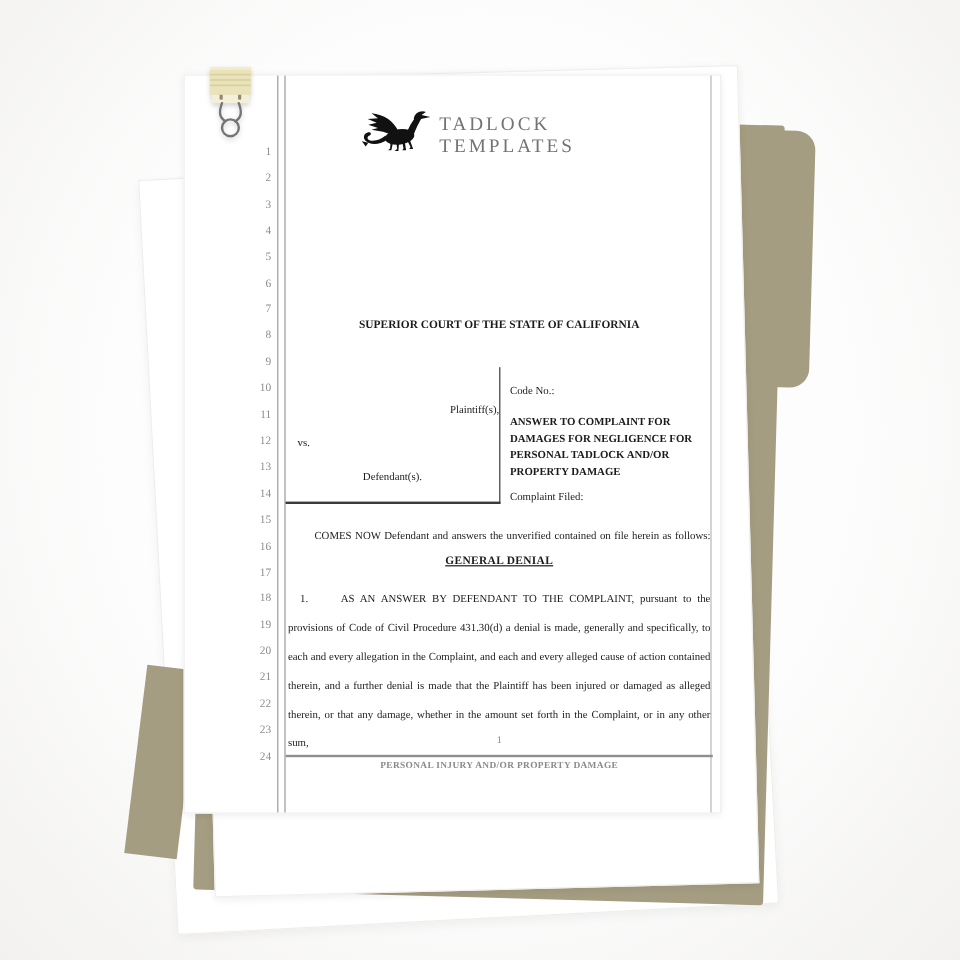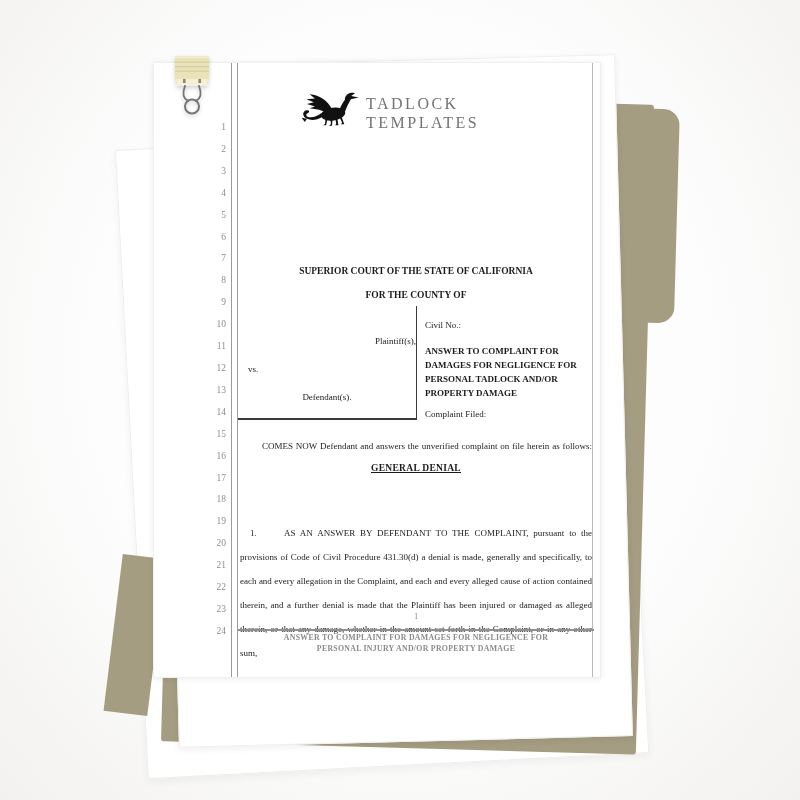--- a/index.html
+++ b/index.html
@@ -47,21 +47,21 @@
   .defendant{position:absolute;top:86px;left:0;width:100%;text-align:center;font-family:Liberation Serif, serif;}
   .cap-right{position:absolute;left:187px;top:0;width:168px;}
   .case-no{position:absolute;top:14px;left:0;}
   .cap-title{position:absolute;top:38px;left:0;font-weight:bold;font-size:9px;line-height:14px;}
   .complaint-filed{position:absolute;top:103px;left:0;}
   
   .intro{left:86px;top:378px;width:352px;font-size:9px;
     text-indent:22px;text-align:justify;text-align-last:justify;}
   .heading{left:86px;top:400px;width:352px;text-align:center;font-weight:bold;
     font-size:9.5px;letter-spacing:0.3px;text-decoration:underline;}
-  .para{left:86px;top:424px;width:352px;font-size:9px;line-height:24px;margin-top:34px;}
+  .para{left:86px;top:424px;width:352px;font-size:9px;line-height:24px;}
   .body-line{text-align:justify;text-align-last:justify;}
   .pnum{display:inline-block;width:44px;padding-left:10px;box-sizing:border-box;}
   
   .pagenum{left:86px;top:548px;width:352px;text-align:center;font-size:8.5px;color:#8c8c8c;}
   .footer-rule{left:84px;top:566px;width:356px;height:2px;background:#8f8f8f;}
   .footer{left:84px;top:570px;width:356px;text-align:center;font-size:7.8px;
     font-weight:bold;color:#8a8a8a;line-height:10.5px;letter-spacing:0.3px;}
   
   .clip{left:170px;top:46px;width:44px;height:74px;z-index:6;
     filter:drop-shadow(0 2px 2px rgba(0,0,0,0.18));}
@@ -129,63 +129,61 @@
         </g>
       </svg>
       <div class="brand">
         <div>TADLOCK</div>
         <div>TEMPLATES</div>
       </div>
     </div>
 
     <div class="abs court">
       <div>SUPERIOR COURT OF THE STATE OF CALIFORNIA</div>
-      <div>FOR THE COUNTY OF</div>
     </div>
 
     <div class="abs caption">
       <div class="cap-left">
         <div class="plaintiff">Plaintiff(s),</div>
         <div class="vs">vs.</div>
         <div class="defendant">Defendant(s).</div>
       </div>
       <div class="cap-right">
-        <div class="case-no">Civil No.:</div>
+        <div class="case-no">Code No.:</div>
         <div class="cap-title">
 
         <div>ANSWER TO COMPLAINT FOR</div>
             <div>DAMAGES FOR NEGLIGENCE FOR</div>
             <div>PERSONAL TADLOCK AND/OR</div>
             <div>PROPERTY DAMAGE</div>
           </div>
         <div class="complaint-filed">Complaint Filed:</div>
       </div>
     </div>
 
-    <div class="abs intro">COMES NOW Defendant and answers the unverified complaint on file herein as follows:</div>
+    <div class="abs intro">COMES NOW Defendant and answers the unverified contained on file herein as follows:</div>
 
     <div class="abs heading">GENERAL DENIAL</div>
 
     <div class="abs para">
       <div class="body-line">
         <span class="pnum">1.</span><span>AS AN ANSWER BY DEFENDANT TO THE COMPLAINT, pursuant to the</span>
       </div>
       <div>
 
       <div class="body-line">provisions of Code of Civil Procedure 431.30(d) a denial is made, generally and specifically, to</div>
           <div class="body-line">each and every allegation in the Complaint, and each and every alleged cause of action contained</div>
           <div class="body-line">therein, and a further denial is made that the Plaintiff has been injured or damaged as alleged</div>
           <div class="body-line">therein, or that any damage, whether in the amount set forth in the Complaint, or in any other sum,</div>
         </div>
     </div>
 
     <div class="abs pagenum">1</div>
     <div class="abs footer-rule"></div>
     <div class="abs footer">
-      <div>ANSWER TO COMPLAINT FOR DAMAGES FOR NEGLIGENCE FOR</div>
       <div>PERSONAL INJURY AND/OR PROPERTY DAMAGE</div>
     </div>
 
   </div>
 
   <div class="abs clip">
     <svg viewBox="0 0 44 74" width="44" height="74" xmlns="http://www.w3.org/2000/svg">
       <rect x="5" y="10" width="34" height="23" fill="#eae3b9"></rect>
       <rect x="5" y="10" width="34" height="2.2" fill="#f3edc9"></rect>
       <rect x="5" y="15.5" width="34" height="1.3" fill="#d7cfa2"></rect>

